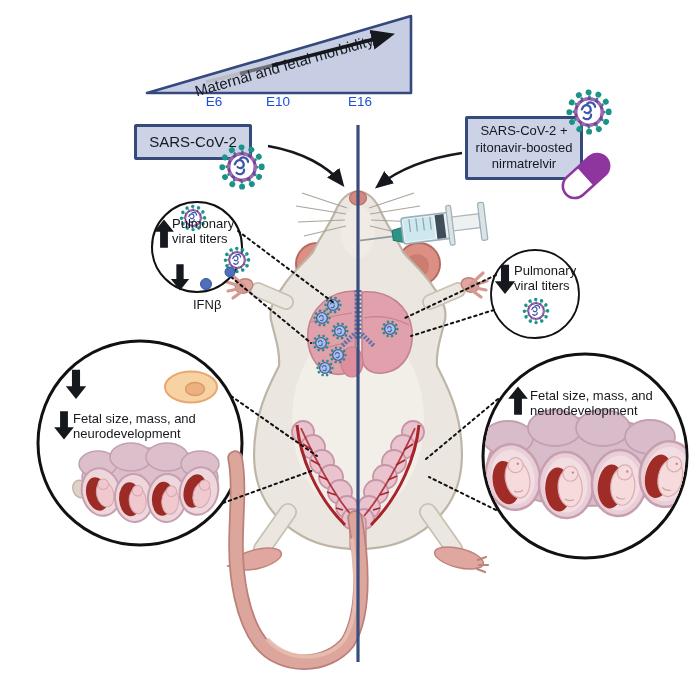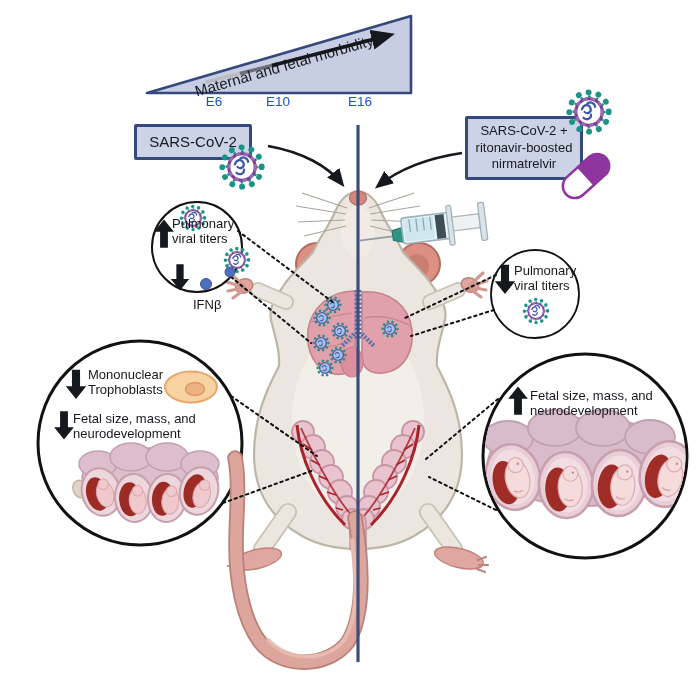--- a/index.html
+++ b/index.html
@@ -286,19 +286,18 @@
   <div class="tri-label">Maternal and fetal morbidity</div>
   <div class="tick" style="left:196px;">E6</div>
   <div class="tick" style="left:260px;">E10</div>
   <div class="tick" style="left:342px;">E16</div>
 
   <div class="lbl" style="left:172px;top:217px;width:82px;">Pulmonary viral titers</div>
   <div class="lbl" style="left:193px;top:259px;margin-top:39px;">IFNβ</div>
 
   <div class="lbl" style="left:514px;top:264px;width:78px;">Pulmonary viral titers</div>
 
-  <div class="lbl" style="left:88px;top:368px;width:92px;">Mononuclear Trophoblasts</div>
   <div class="lbl" style="left:73px;top:412px;width:128px;">Fetal size, mass, and neurodevelopment</div>
 
   <div class="lbl" style="left:530px;top:389px;width:128px;">Fetal size, mass, and neurodevelopment</div>
 </div>
 
 </div>
 
 </body></html>

